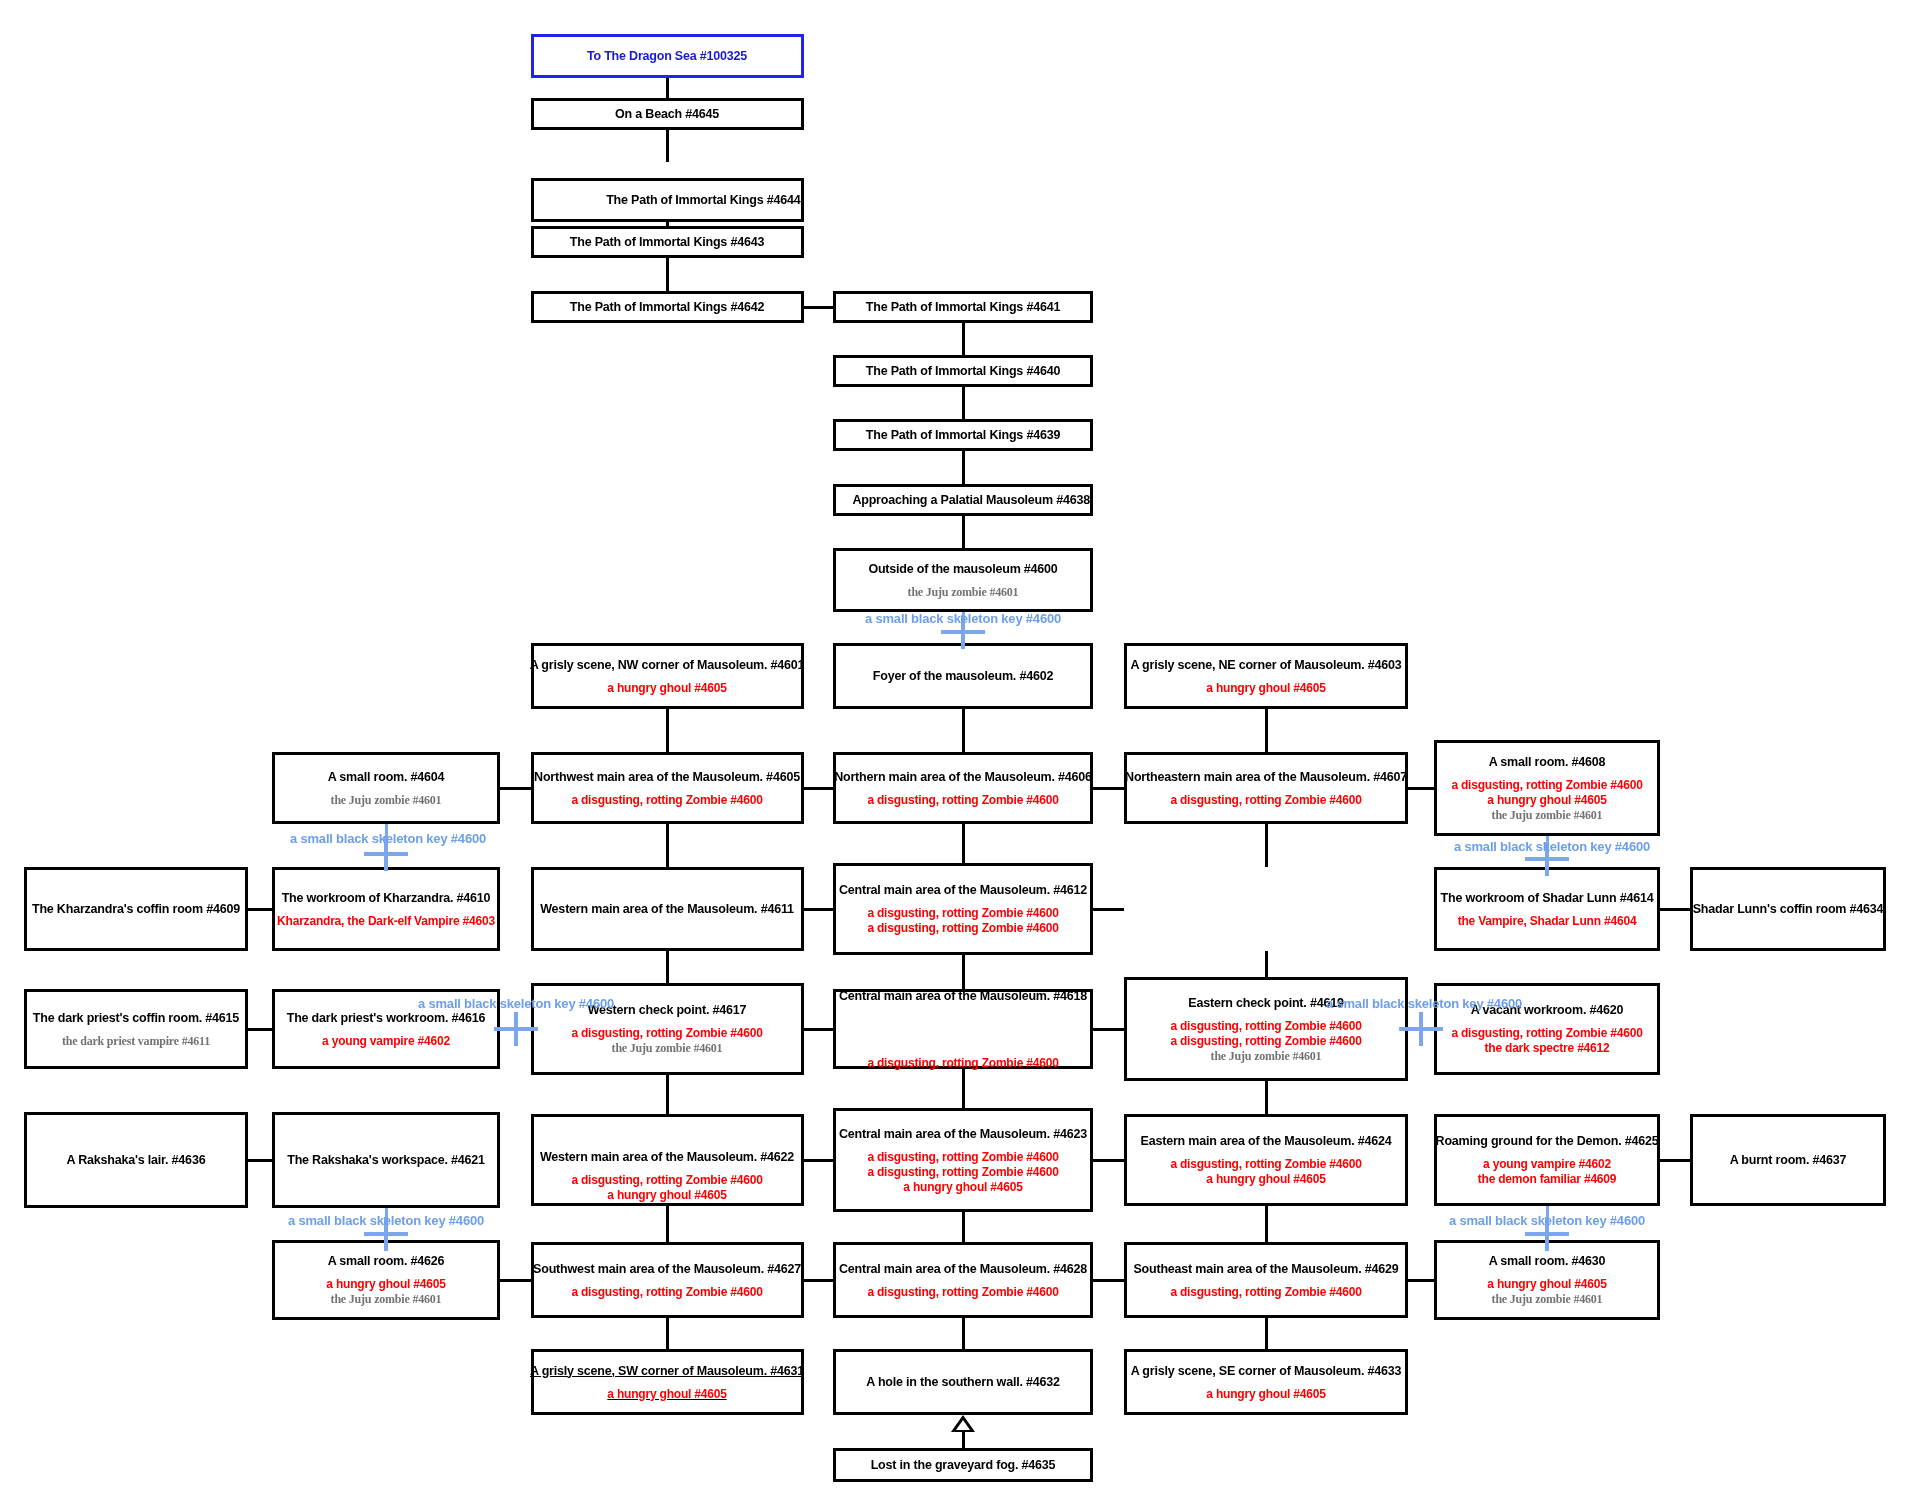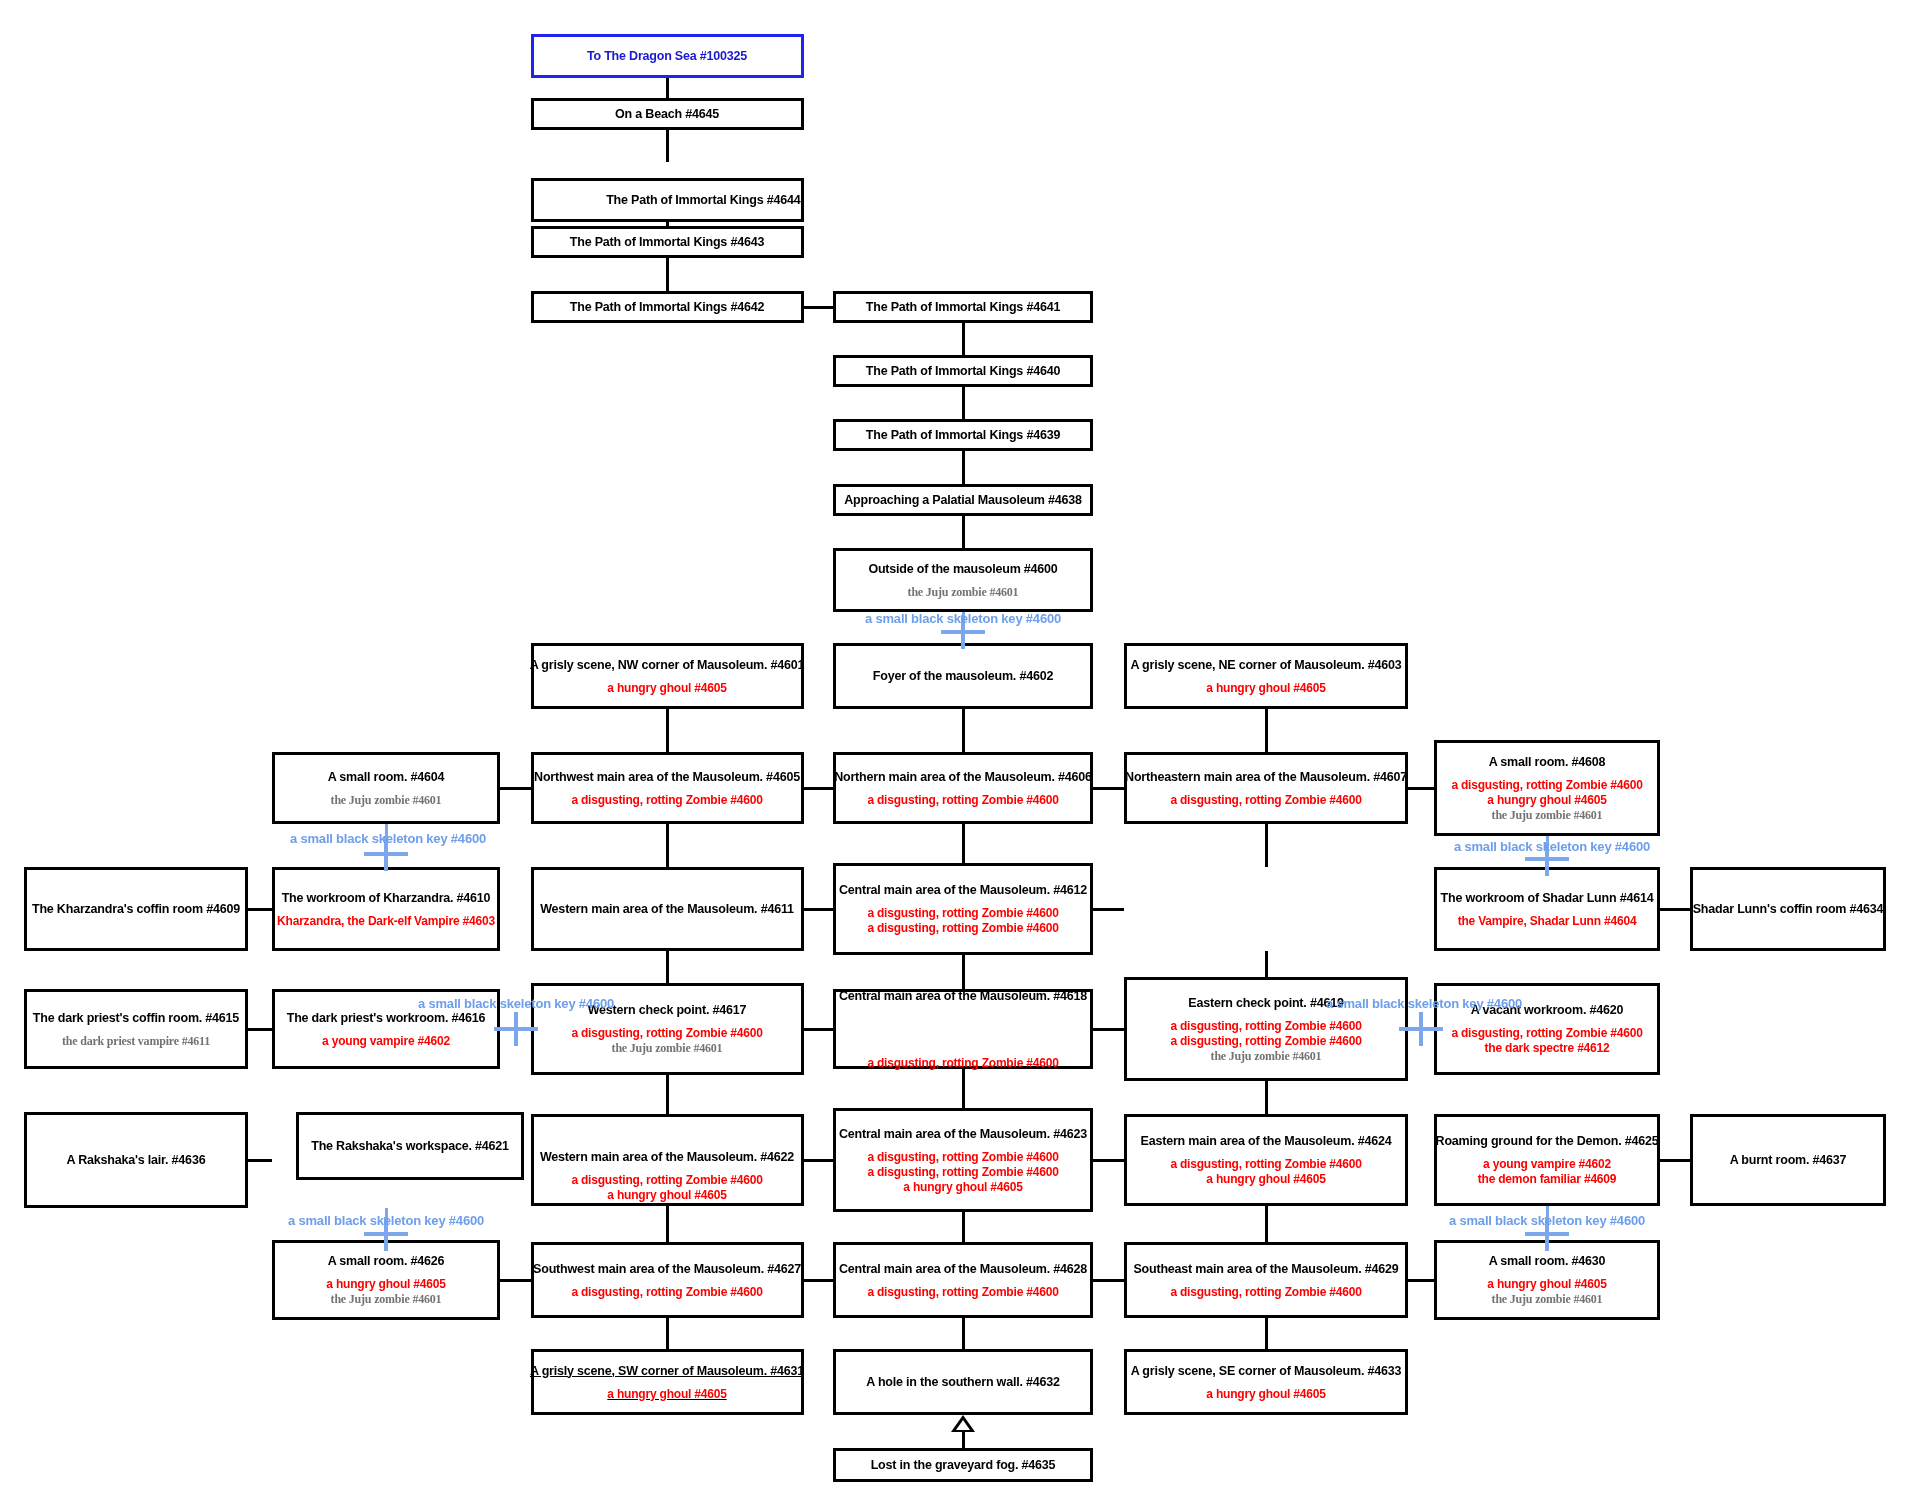--- a/index.html
+++ b/index.html
@@ -129,21 +129,21 @@
     </div>
     <div class="room" style="left: 833px; top: 291px; width: 260px; height: 32px;">
       <div class="title">The Path of Immortal Kings #4641</div>
     </div>
     <div class="room" style="left: 833px; top: 355px; width: 260px; height: 32px;">
       <div class="title">The Path of Immortal Kings #4640</div>
     </div>
     <div class="room" style="left: 833px; top: 419px; width: 260px; height: 32px;">
       <div class="title">The Path of Immortal Kings #4639</div>
     </div>
-    <div class="room" style="left: 833px; top: 484px; width: 260px; height: 32px;">
+    <div class="room" style="left: 833px; top: 484px; width: 260px; height: 32px; align-items: flex-end;">
       <div class="title">Approaching a Palatial Mausoleum #4638</div>
     </div>
     <div class="room" style="left: 833px; top: 548px; width: 260px; height: 64px;">
       <div class="title">Outside of the mausoleum #4600</div>
       <div class="ent pet">the Juju zombie #4601</div>
     </div>
     <div class="room" style="left: 530.5px; top: 643px; width: 273px; height: 66px;">
       <div class="title">A grisly scene, NW corner of Mausoleum. #4601</div>
       <div class="ent mob">a hungry ghoul #4605</div>
     </div>
@@ -222,21 +222,21 @@
       <div class="ent pet">the Juju zombie #4601</div>
     </div>
     <div class="room" style="left: 1434px; top: 983px; width: 226px; height: 92px;">
       <div class="title">A vacant workroom. #4620</div>
       <div class="ent mob">a disgusting, rotting Zombie #4600</div>
       <div class="ent mob">the dark spectre #4612</div>
     </div>
     <div class="room" style="left: 24px; top: 1112px; width: 224px; height: 96px;">
       <div class="title">A Rakshaka's lair. #4636</div>
     </div>
-    <div class="room" style="left: 272px; top: 1112px; width: 228px; height: 68px; margin-left: 24px;">
+    <div class="room" style="left: 272px; top: 1112px; width: 228px; height: 96px;">
       <div class="title">The Rakshaka's workspace. #4621</div>
     </div>
     <div class="room" style="left: 530.5px; top: 1114px; width: 273px; height: 92px; justify-content: flex-end;">
       <div class="title">Western main area of the Mausoleum. #4622</div>
       <div class="ent mob">a disgusting, rotting Zombie #4600</div>
       <div class="ent mob">a hungry ghoul #4605</div>
     </div>
     <div class="room" style="left: 833px; top: 1108px; width: 260px; height: 104px;">
       <div class="title">Central main area of the Mausoleum. #4623</div>
       <div class="ent mob">a disgusting, rotting Zombie #4600</div>

